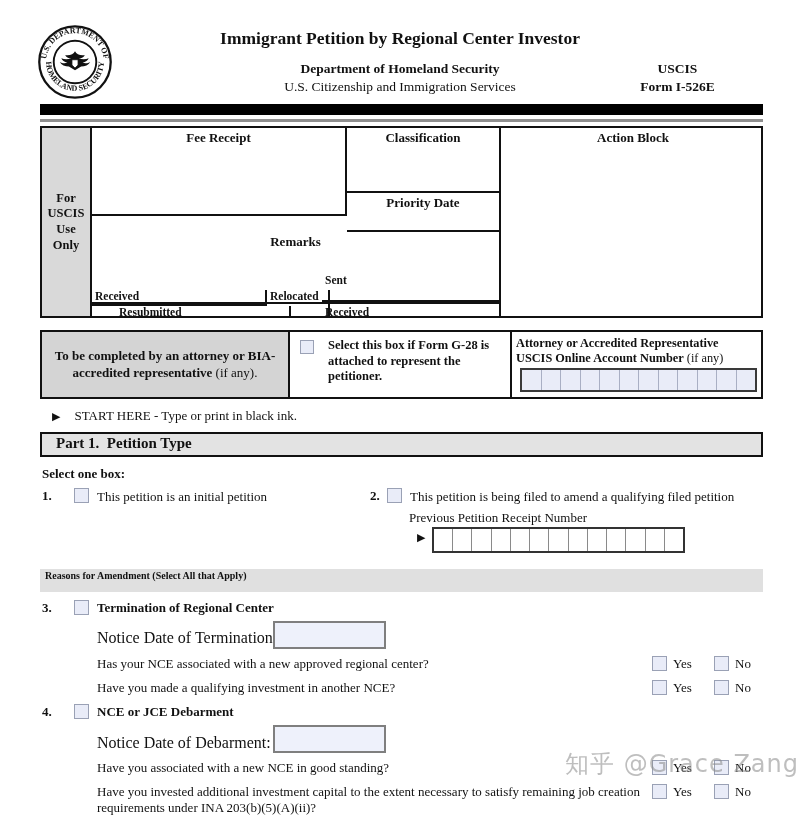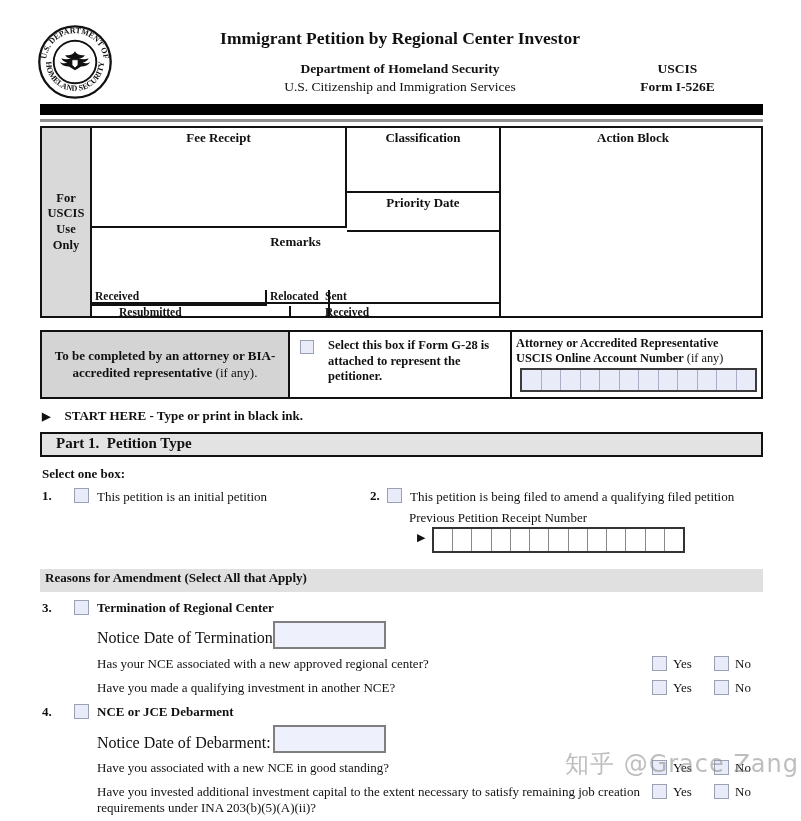--- a/index.html
+++ b/index.html
@@ -21,28 +21,28 @@
   .black-bar { left:40px; top:104px; width:723px; height:11px; background:#000; }
   .gray-rule { left:40px; top:119px; width:723px; height:3px; background:#8f8f8f; }
 
   
   .use-table { left:40px; top:126px; width:723px; height:192px; border:2px solid #111; }
   .cell { position:absolute; font-size:12.5px; }
   .cell-hdr { font-weight:bold; text-align:center; padding-top:2px; font-size:13px; }
   .c-left   { left:0; top:0; width:50px; height:188px; background:#d9d9d9; border-right:2px solid #111;
               display:flex; flex-direction:column; justify-content:center; align-items:center;
               font-weight:bold; font-size:12.5px; line-height:1.25; }
-  .c-fee    { left:50px;  top:0;     width:255px; height:100px; border-right:2px solid #111; border-bottom:2px solid #111; }
+  .c-fee    { left:50px;  top:0;     width:255px; height:88px; border-right:2px solid #111; border-bottom:2px solid #111; }
   .c-class  { left:305px; top:0;     width:152px; height:65px;  border-bottom:2px solid #111; }
   .c-prio   { left:305px; top:65px;  width:152px; height:39px;  border-bottom:2px solid #111; }
   .c-rem    { left:50px;  top:104px; width:407px; height:72px;  border-bottom:2px solid #111; }
   .c-recv   { left:50px;  top:162px; width:175px; height:16px;  border-right:2px solid #111; border-bottom:2px solid #111; }
   .c-resub  { left:50px;  top:178px; width:175px; height:10px;  border-right:2px solid #111;margin-left:24px; }
   .c-reloc  { left:225px; top:162px; width:63px;  height:26px;  border-right:2px solid #111; }
-  .c-sent   { left:280px; top:162px; width:177px; height:28px;  border-bottom:2px solid #111; }
+  .c-sent   { left:280px; top:146px; width:177px; height:28px;  border-bottom:2px solid #111; }
   .c-recv2  { left:280px; top:178px; width:177px; height:10px; }
   .c-action { left:457px; top:0;     width:266px; height:188px; border-left:2px solid #111; }
   .mini-lbl { font-weight:bold; font-size:11.5px; padding:0 3px; line-height:1.1; }
 
   
   .atty { left:40px; top:330px; width:723px; height:69px; border:2px solid #111; }
   .a-left { position:absolute; left:0; top:0; width:248px; height:65px; background:#d4d4d4;
             border-right:2px solid #111; display:flex; align-items:center; justify-content:center;
             text-align:center; font-size:13px; padding:2px 10px; line-height:1.25; }
   .a-mid  { position:absolute; left:248px; top:0; width:222px; height:65px; border-right:2px solid #111; }
@@ -57,36 +57,36 @@
   .seg-box { display:flex; }
   .seg-box span { flex:1; border-left:1px solid #a9afc4; }
   .seg-box span:first-child { border-left:none; }
   .acct-box { position:absolute; left:8px; top:36px; width:237px; height:24px;
               background:#e9ecf8; border:2px solid #3a3a3a; }
   .acct-box span { border-left:1px solid #a9afc4; }
   .receipt-box { position:absolute; left:432px; top:527px; width:253px; height:26px;
                  background:#fff; border:2px solid #333; }
   .receipt-box span { border-left:1px solid #8a8a8a; }
 
-  .start-here { left:42px; top:408px; font-size:13px; font-weight:bold; }
+  .start-here { left:52px; top:408px; font-size:13px; font-weight:normal; }
   .start-here .arr { font-size:11px; margin-right:14px; }
 
   .part-bar { left:40px; top:432px; width:723px; height:25px; background:#e3e3e3;
               border:2px solid #111; font-weight:bold; font-size:15px; padding:1px 14px; }
   .select-one { left:42px; top:466px; font-size:13px; font-weight:bold; }
 
   .opt-num { position:absolute; font-weight:bold; font-size:13px; }
   .opt-lbl { position:absolute; font-size:13px; }
   .opt-cb  { position:absolute; }
 
   .receipt-lbl { left:409px; top:510px; font-size:13px; }
   .receipt-arr { left:417px; top:531px; font-size:11px; }
 
   .reason-bar { left:40px; top:569px; width:723px; height:23px; background:#e0e0e0;
-                font-weight:bold; font-size:13px; padding:1px 5px; }
+                font-weight:bold; font-size:10px; padding:1px 5px; }
 
   .item-row { position:absolute; left:40px; width:723px; height:18px; }
   .item-row .num { position:absolute; left:2px; font-weight:bold; font-size:13px; }
   .item-row .cb  { position:absolute; left:34px; top:0; }
   .item-row .ttl { position:absolute; left:57px; font-weight:bold; font-size:13px; }
 
   .date-lbl { position:absolute; font-size:16px; }
   .date-input { position:absolute; left:273px; width:113px; height:28px;
                 background:#eef1fb; border:2px solid #7f7f7f; }
 

